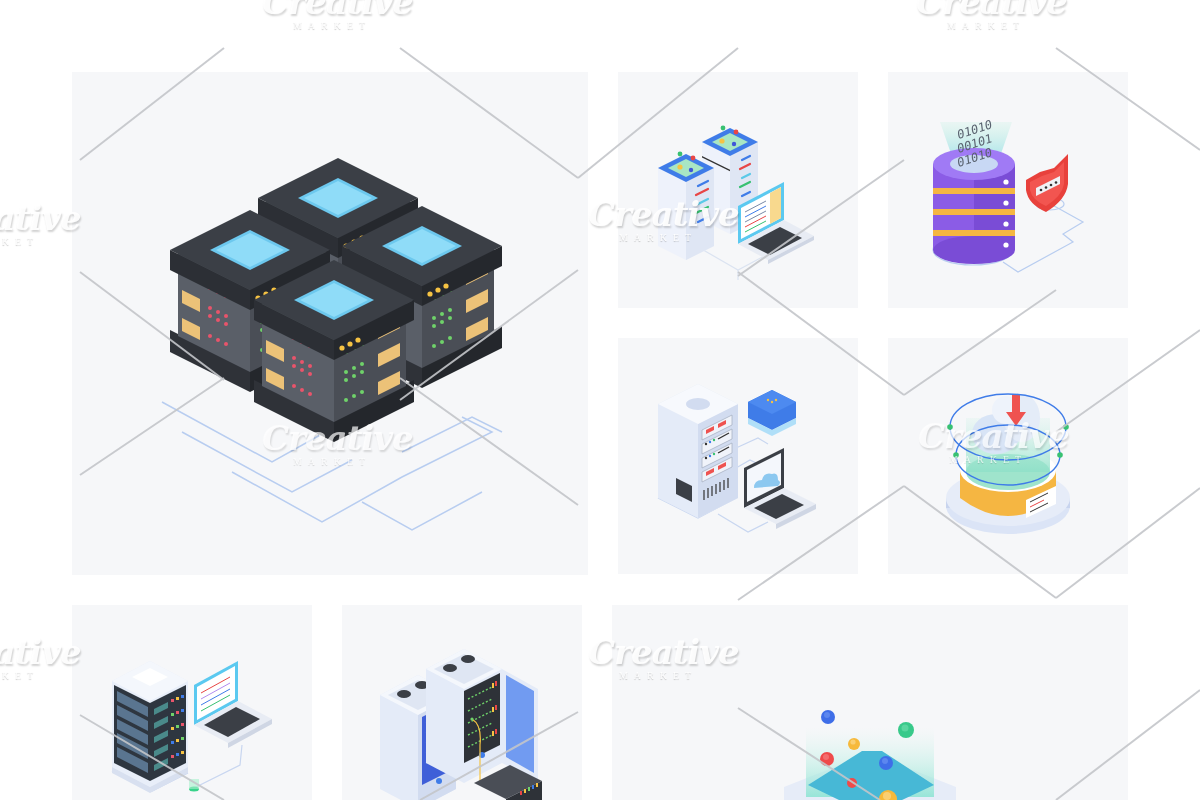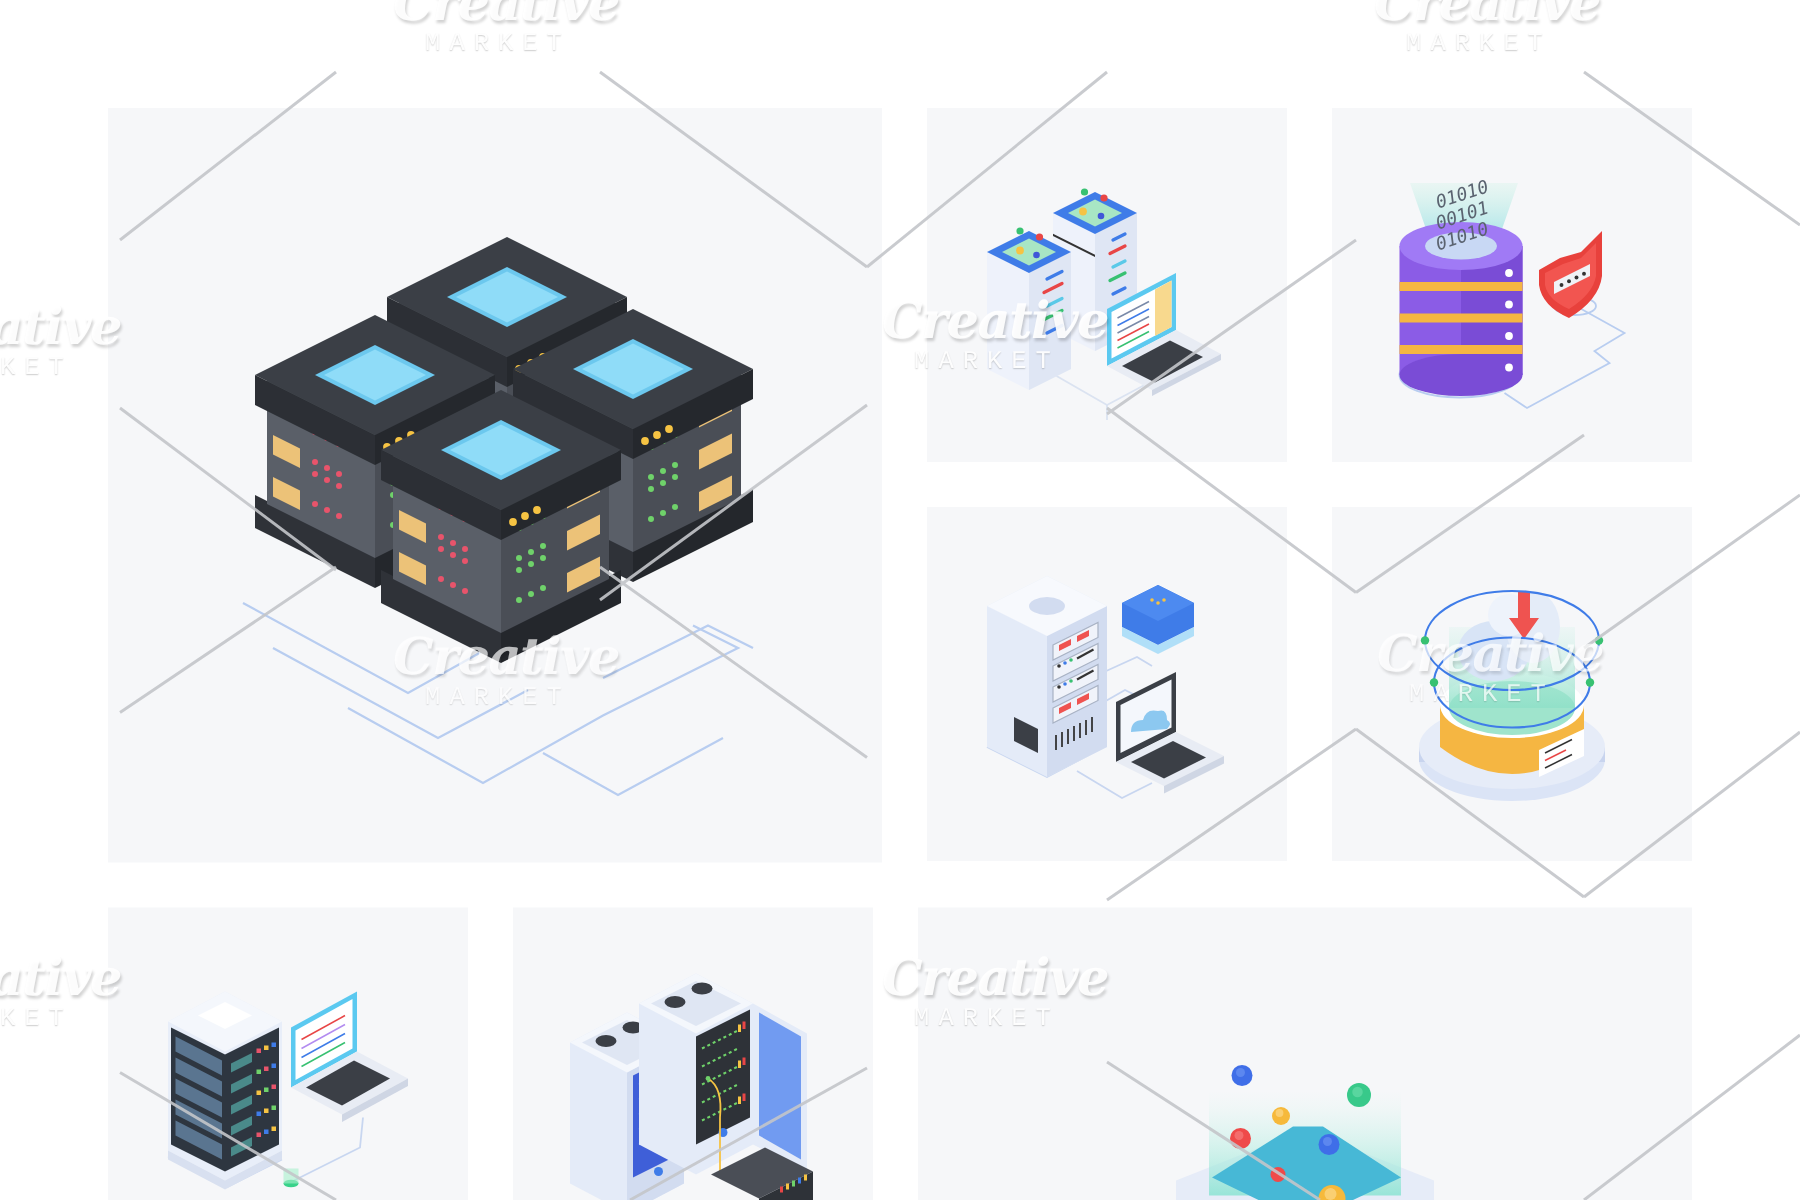--- a/index.html
+++ b/index.html
@@ -9,21 +9,21 @@
   .tile svg { position: absolute; left: 0; top: 0; }
   .overlay { position: absolute; left: 0; top: 0; width: 1200px; height: 800px; pointer-events: none; }
   .wm { position: absolute; text-align: center; color: #ffffff; pointer-events: none; }
   .wm .script {
     font-family: "DejaVu Serif", serif; font-style: italic; font-weight: bold;
     font-size: 34px; line-height: 36px; letter-spacing: -1px;
     color: rgba(255,255,255,0.92);
     text-shadow: 1px 2px 2px rgba(0,0,0,0.18);
   }
   .wm .sub {
-    font-family: Liberation Mono, monospace; font-size: 17px; letter-spacing: 6px;
+    font-family: Liberation Serif, serif; font-size: 10px; letter-spacing: 6px;
     color: rgba(255,255,255,0.95); text-shadow: 0 1px 1px rgba(0,0,0,0.2);
   }
   .bin { font-family: "DejaVu Sans Mono", monospace; font-style: italic; font-size: 12px; fill: #5a6370; }
 </style>
 </head>
 <body>
 
 <div class="tile" style="left:72px;top:72px;width:516px;height:503px;">
   <svg width="516" height="503" viewBox="0 0 516 503">
 

